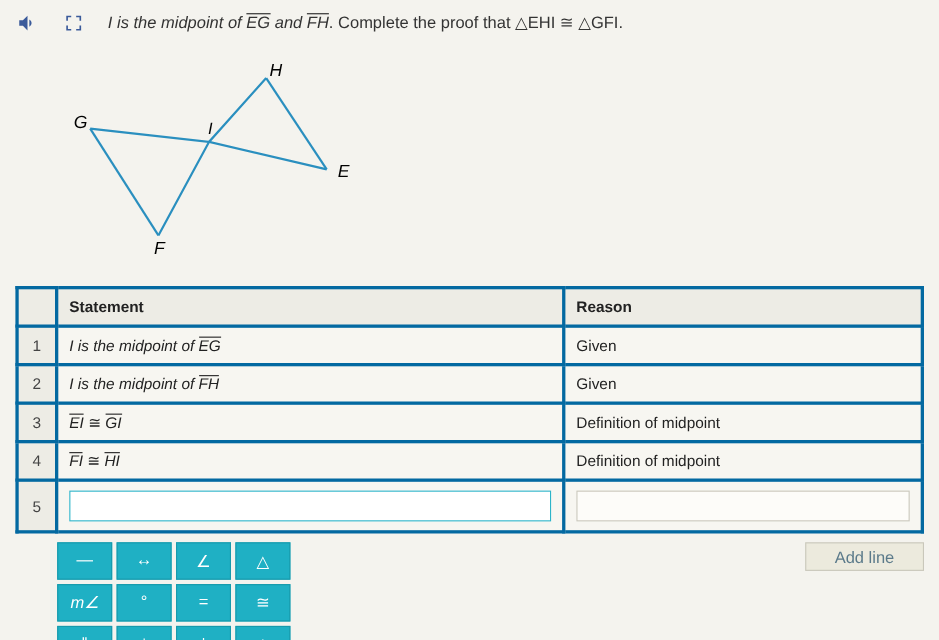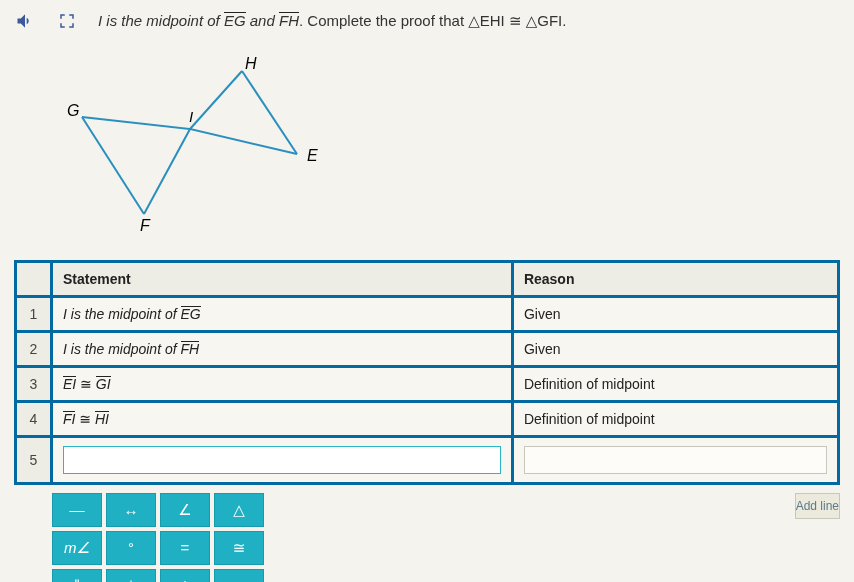--- a/index.html
+++ b/index.html
@@ -96,22 +96,22 @@
     border: 1px solid #179aac;
     cursor: pointer;
     user-select: none;
     font-style: italic;
   }
   .sym.plain { font-style: normal; }
   .add-line {
     background: #eceadd;
     border: 1px solid #c9c7bb;
     color: #5b7a8a;
-    font-size: 12px;
-    padding: 5px 0;
+    font-size: 15px;
+    padding: 5px 26px;
     cursor: pointer;
     height: 26px;
   }
   .overseg {
     border-top: 1.2px solid #222;
     display: inline-block;
     line-height: 1.05;
     font-style: italic;
   }
   svg.speaker { fill:#3a5a9a; }

